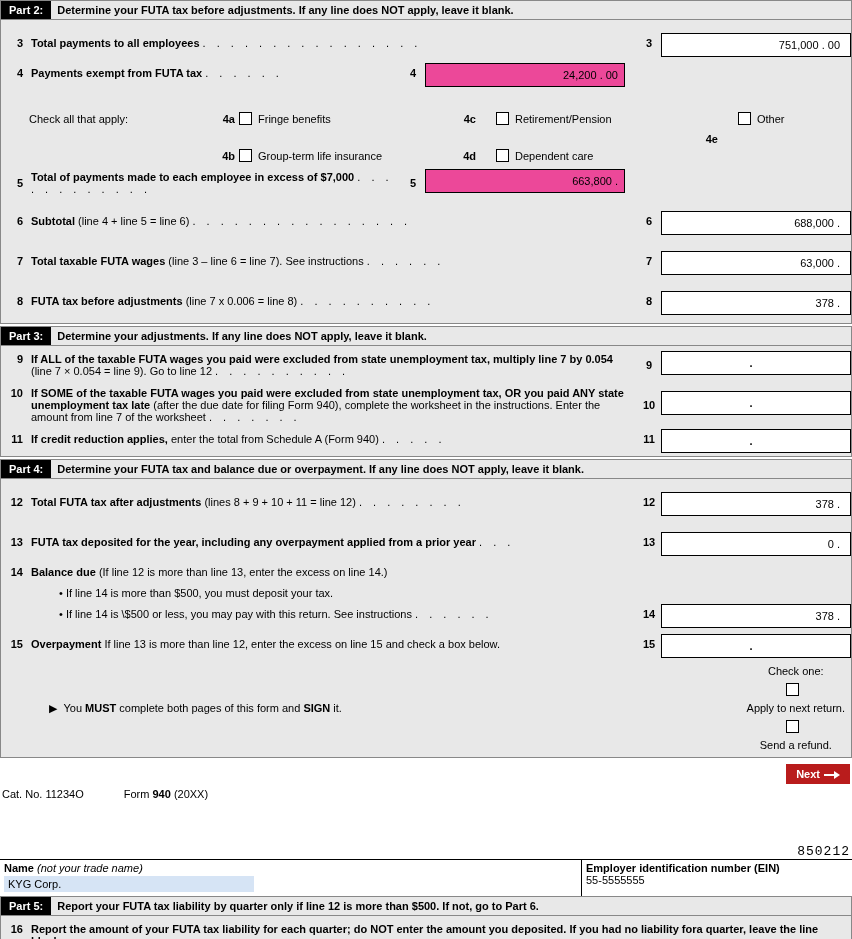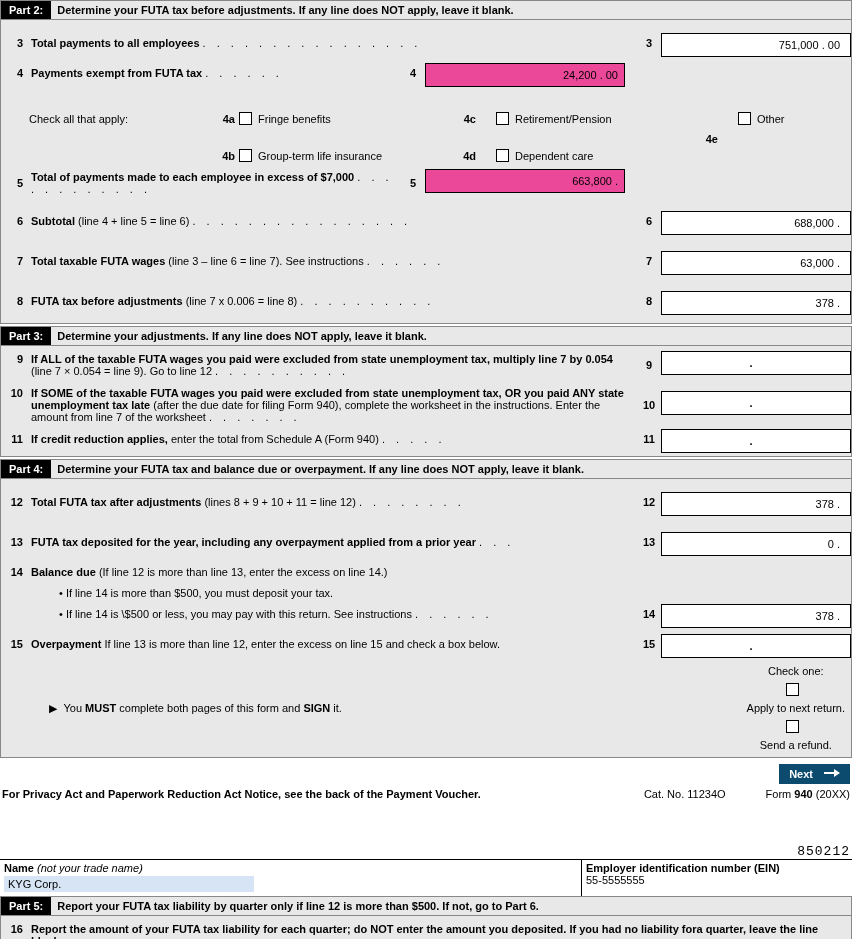--- a/index.html
+++ b/index.html
@@ -23,21 +23,21 @@
   .check-row { padding-left: 28px; padding-top: 2px; padding-bottom: 2px; display: flex; align-items: center; flex-wrap: wrap; gap: 16px; }
   .check-item { display: inline-flex; align-items: center; margin-right: 16px; }
   .check-sub { width: 24px; text-align: right; padding-right: 4px; font-weight: bold; }
   .checkbox { width: 13px; height: 13px; border: 1px solid #000; background: #fff; display: inline-block; margin-right: 6px; }
   .sub-label { }
   .bullet { padding-left: 58px; padding-top: 2px; padding-bottom: 2px; }
   .bullet::before { content: "• "; }
   .arrow-row { padding-left: 48px; padding-top: 4px; padding-bottom: 6px; display: flex; align-items: center; }
   .arrow-row .arrow { margin-right: 6px; }
   .check-one { margin-left: auto; display: flex; align-items: center; gap: 6px; padding-right: 6px; flex-direction: column;}
-  .next-btn { background: #0c4a6e; color: #fff; font-weight: bold; padding: 4px 10px; display: inline-flex; align-items: flex-start; float: right; margin-top: 4px; margin-right: 2px; gap: 7px;}
+  .next-btn { background: #b91c1c; color: #fff; font-weight: bold; padding: 4px 10px; display: inline-flex; align-items: flex-end; float: right; margin-top: 4px; margin-right: 2px;}
   .next-btn svg { margin-left: 4px; }
   .footer-row { display: flex; align-items: center; padding: 4px 2px; font-size: 11px; clear: both; }
   .footer-left { font-weight: bold; flex: 1; }
   .footer-mid { margin-right: 40px; }
   .footer-right { }
   .page-break { height: 40px; }
   .mono-r { text-align: right; font-family: 'Courier New', monospace; font-size: 13px; padding-right: 2px; letter-spacing: 1px;}
   .name-ein-row { display: flex; border-top: 1px solid #000; }
   .name-block { flex: 1; border-right: 1px solid #000; padding: 2px 4px 4px 4px; }
   .name-block .hdr { font-weight: bold; }
@@ -299,21 +299,20 @@
 <div style="overflow:hidden;">
   <span class="next-btn">
     <span>Next</span>
     <svg width="16" height="10" viewBox="0 0 16 10">
         <path d="M0 4 h10 v-3 l6 4 -6 4 v-3 h-10 z" fill="#fff"></path>
       </svg>
   </span>
 </div>
 
 <div class="footer-row">
-  <span class="footer-left">For Privacy Act and Paperwork Reduction Act Notice, see the back of the Payment Voucher.</span>
   <span class="footer-mid">Cat. No. 11234O</span>
   <span class="footer-right">
     <span>Form </span><b>940</b><span> (20XX)</span>
   </span>
 </div>
 
 <div class="page-break"></div>
 
 <div class="mono-r">850212</div>
 

